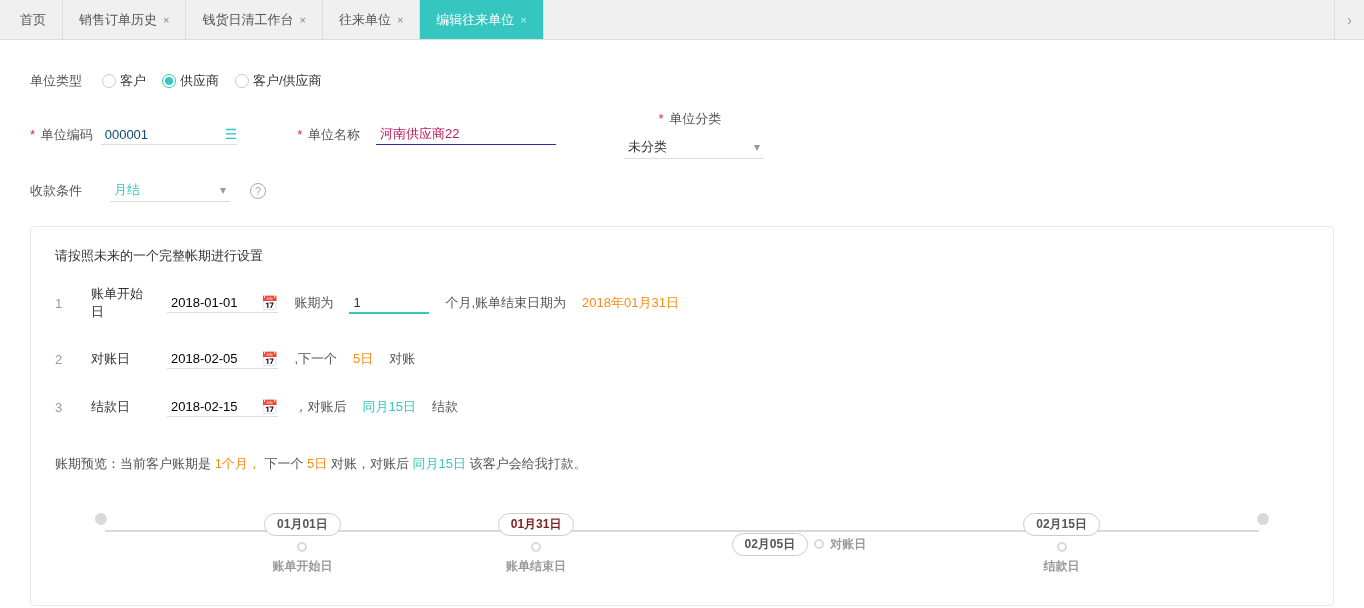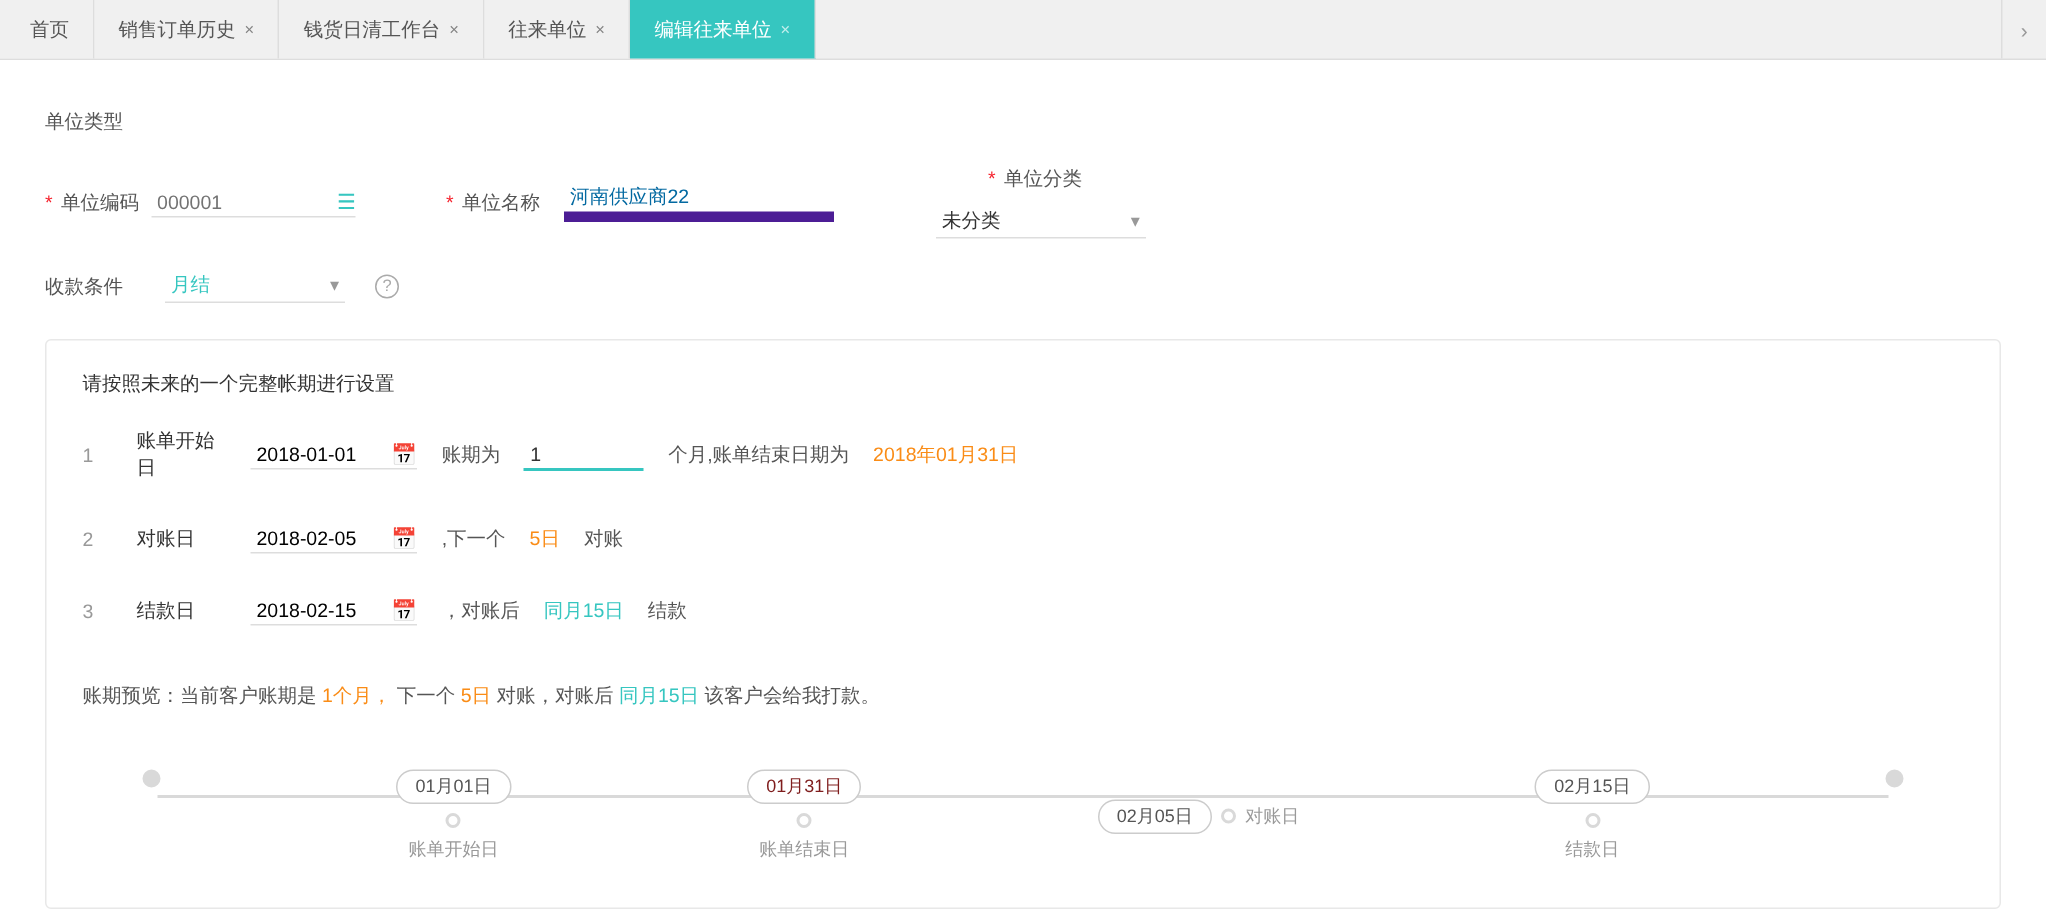--- a/index.html
+++ b/index.html
@@ -96,25 +96,25 @@
       border-color: #36c6c0;
     }
     .radio-dot {
       width: 8px; height: 8px;
       border-radius: 50%;
       background: #36c6c0;
     }
 
     .form-input {
       border: none;
-      border-bottom: 7px solid #4c1d95;
+      border-bottom: 1px solid #4c1d95;
       outline: none;
       font-size: 13px;
       padding: 2px 4px;
-      color: #0369a1;
+      color: #be185d;
       background: transparent;
     }
     .input-with-icon {
       display: flex;
       align-items: center;
       border-bottom: 1px solid #ddd;
       gap: 4px;
     }
     .input-with-icon input {
       border: none;
@@ -267,30 +267,46 @@
     <span>编辑往来单位</span>
     <span class="tab-close">×</span>
   </div>
   <div class="tab-arrow">›</div>
 </div>
 
 <div class="main-content">
 
   <div class="form-row">
     <span class="form-label">单位类型</span>
+    <div class="radio-group">
+      <label class="radio-item">
+        <div class="radio-circle"></div>
+        <span>客户</span>
+      </label>
+      <label class="radio-item">
+        <div class="radio-circle checked">
+          <div class="radio-dot"></div>
+        </div>
+        <span>供应商</span>
+      </label>
+      <label class="radio-item">
+        <div class="radio-circle"></div>
+        <span>客户/供应商</span>
+      </label>
+    </div>
   </div>
 
   <div class="form-row">
     <div class="field-group">
       <span class="form-label">
         <span class="required-star">*</span>
         <span>单位编码</span>
       </span>
       <div class="input-with-icon">
-        <input type="text" class="" value="000001" style="width: 120px; border: none; outline: none; font-size: 13px; padding: 2px 4px; background: transparent; color: #737373;">
+        <input type="text" class="" value="000001" style="width: 120px; border: none; outline: none; font-size: 13px; padding: 2px 4px; background: transparent; color: #0c4a6e;">
         <span class="icon-btn">☰</span>
       </div>
     </div>
 
     <div class="field-group" style="margin-left:40px;">
       <span class="form-label">
         <span class="required-star">*</span>
         <span>单位名称</span>
       </span>
       <input type="text" class="form-input" style="width: 180px; margin-left: 8px;" value="河南供应商22">
@@ -361,21 +377,21 @@
       <span>账期预览：当前客户账期是</span>
       <span class="highlight-orange">1个月，</span>
       <span>下一个</span>
       <span class="highlight-orange">5日</span>
       <span>对账，对账后</span>
       <span class="highlight-teal">同月15日</span>
       <span>该客户会给我打款。</span>
     </div>
 
     <div class="timeline-wrap">
-      <div style="position:relative; display:flex; align-items:flex-start; padding: 0 20px;">
+      <div style="position:relative; display:flex; align-items:flex-start; padding: 0 20px; font-weight: bold;">
 
         <div style="position:absolute; top:17px; left:30px; right:30px; height:2px; background:#d9d9d9; z-index:0;"></div>
 
         <div style="display:flex; justify-content:space-between; width:100%; position:relative; z-index:1;">
 
           <div style="display:flex; flex-direction:column; align-items:center; gap:6px;">
             <div style="width:12px;height:12px;border-radius:50%;background:#d9d9d9;border:2px solid #d9d9d9;"></div>
           </div>
 
           <div style="display:flex; flex-direction:column; align-items:center; gap:6px;">

